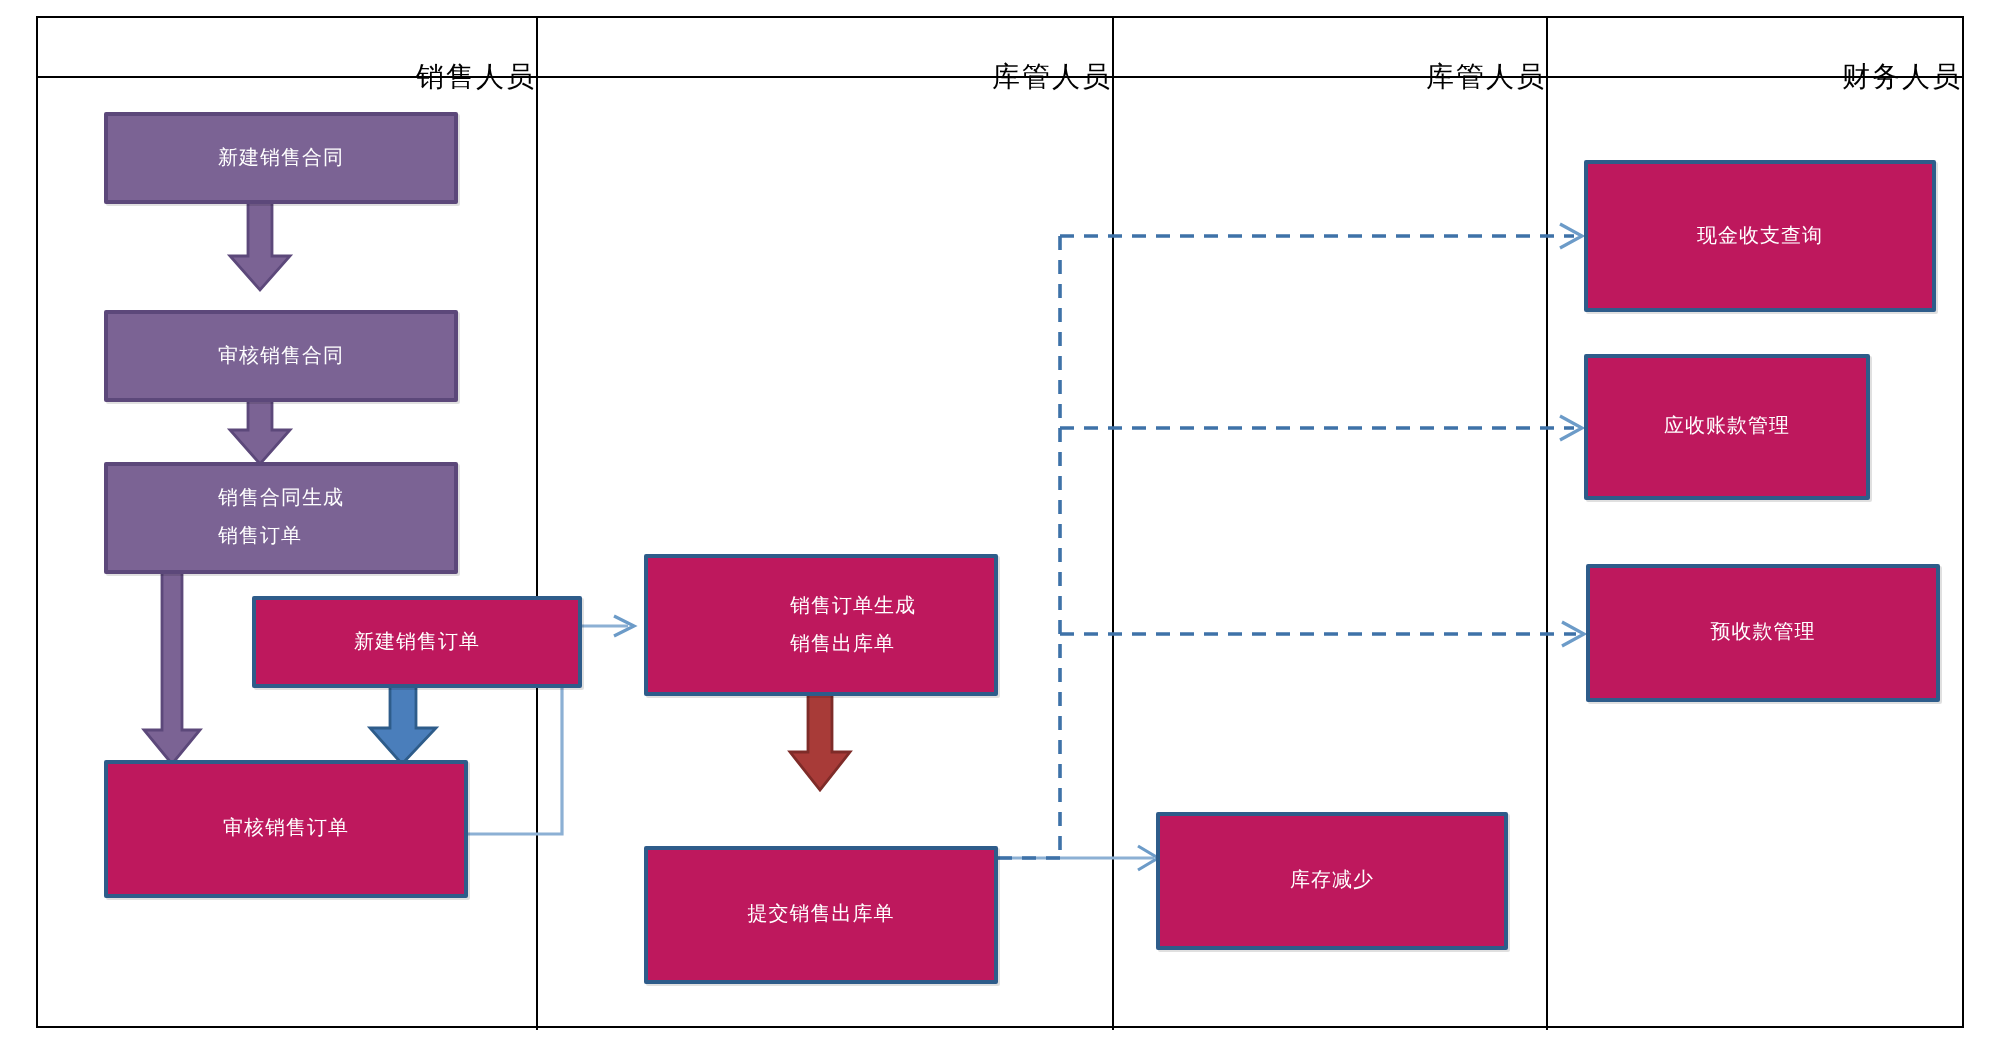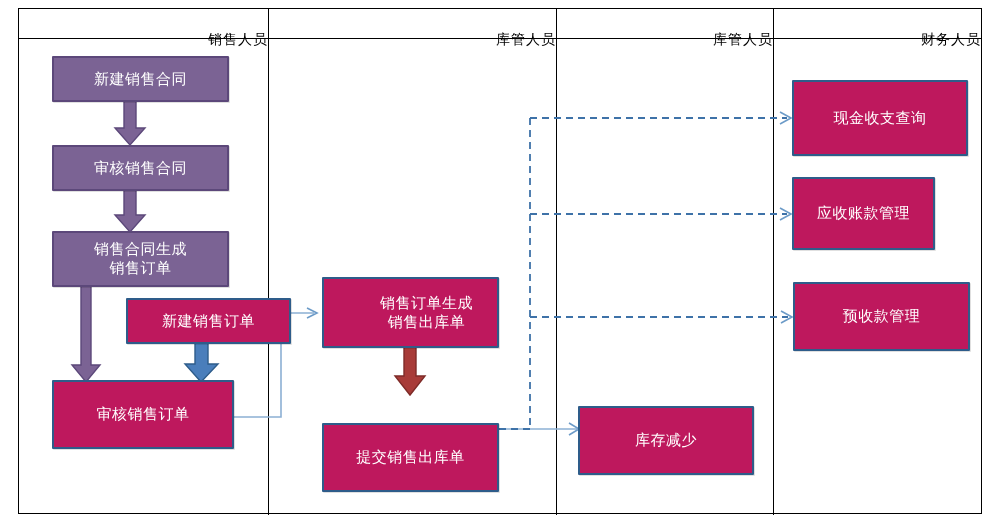--- a/index.html
+++ b/index.html
@@ -53,23 +53,23 @@
     height:506px;
     background:#000000;
   }
   
   .node{
     position:absolute;
     box-sizing:border-box;
     display:flex;
     align-items:center;
     justify-content:center;
-    text-align:center;
+    text-align:left;
     color:#ffffff;
-    font-size:15px;
+    font-size:10px;
     line-height:19px;
     letter-spacing:0.5px;
     white-space:pre-line;
     border-radius:1px;
   }
   .node.purple{
     background:#7B6394;
     border:2px solid #5C487A;
     box-shadow:1px 1px 0 rgba(0,0,0,0.12);
   }
@@ -161,21 +161,21 @@
   </div>
 
   <div class="block-arrow" style="left:392px;top:346px;">
     <svg width="36" height="51" viewBox="0 0 36 51">
       <polygon points="12,0 24,0 24,30 33,30 18,49 3,30 12,30" fill="#A83B38" stroke="#7E2B28" stroke-width="1.4"></polygon>
     </svg>
   </div>
 
   <div class="node purple" style="left:52px;top:56px;width:177px;height:46px;">新建销售合同</div>
 
-  <div class="node purple" style="left:52px;top:145px;width:177px;height:46px;">审核销售合同</div>
+  <div class="node purple" style="left:52px;top:155px;width:177px;height:46px;">审核销售合同</div>
 
   <div class="node purple" style="left:52px;top:231px;width:177px;height:56px;">销售合同生成
 销售订单</div>
 
   <div class="node blue" style="left:126px;top:298px;width:165px;height:46px;">新建销售订单</div>
 
   <div class="node blue" style="left:52px;top:380px;width:182px;height:69px;">审核销售订单</div>
 
   <div class="node blue" style="left:322px;top:277px;width:177px;height:71px;padding-left:32px;">销售订单生成
 销售出库单</div>

